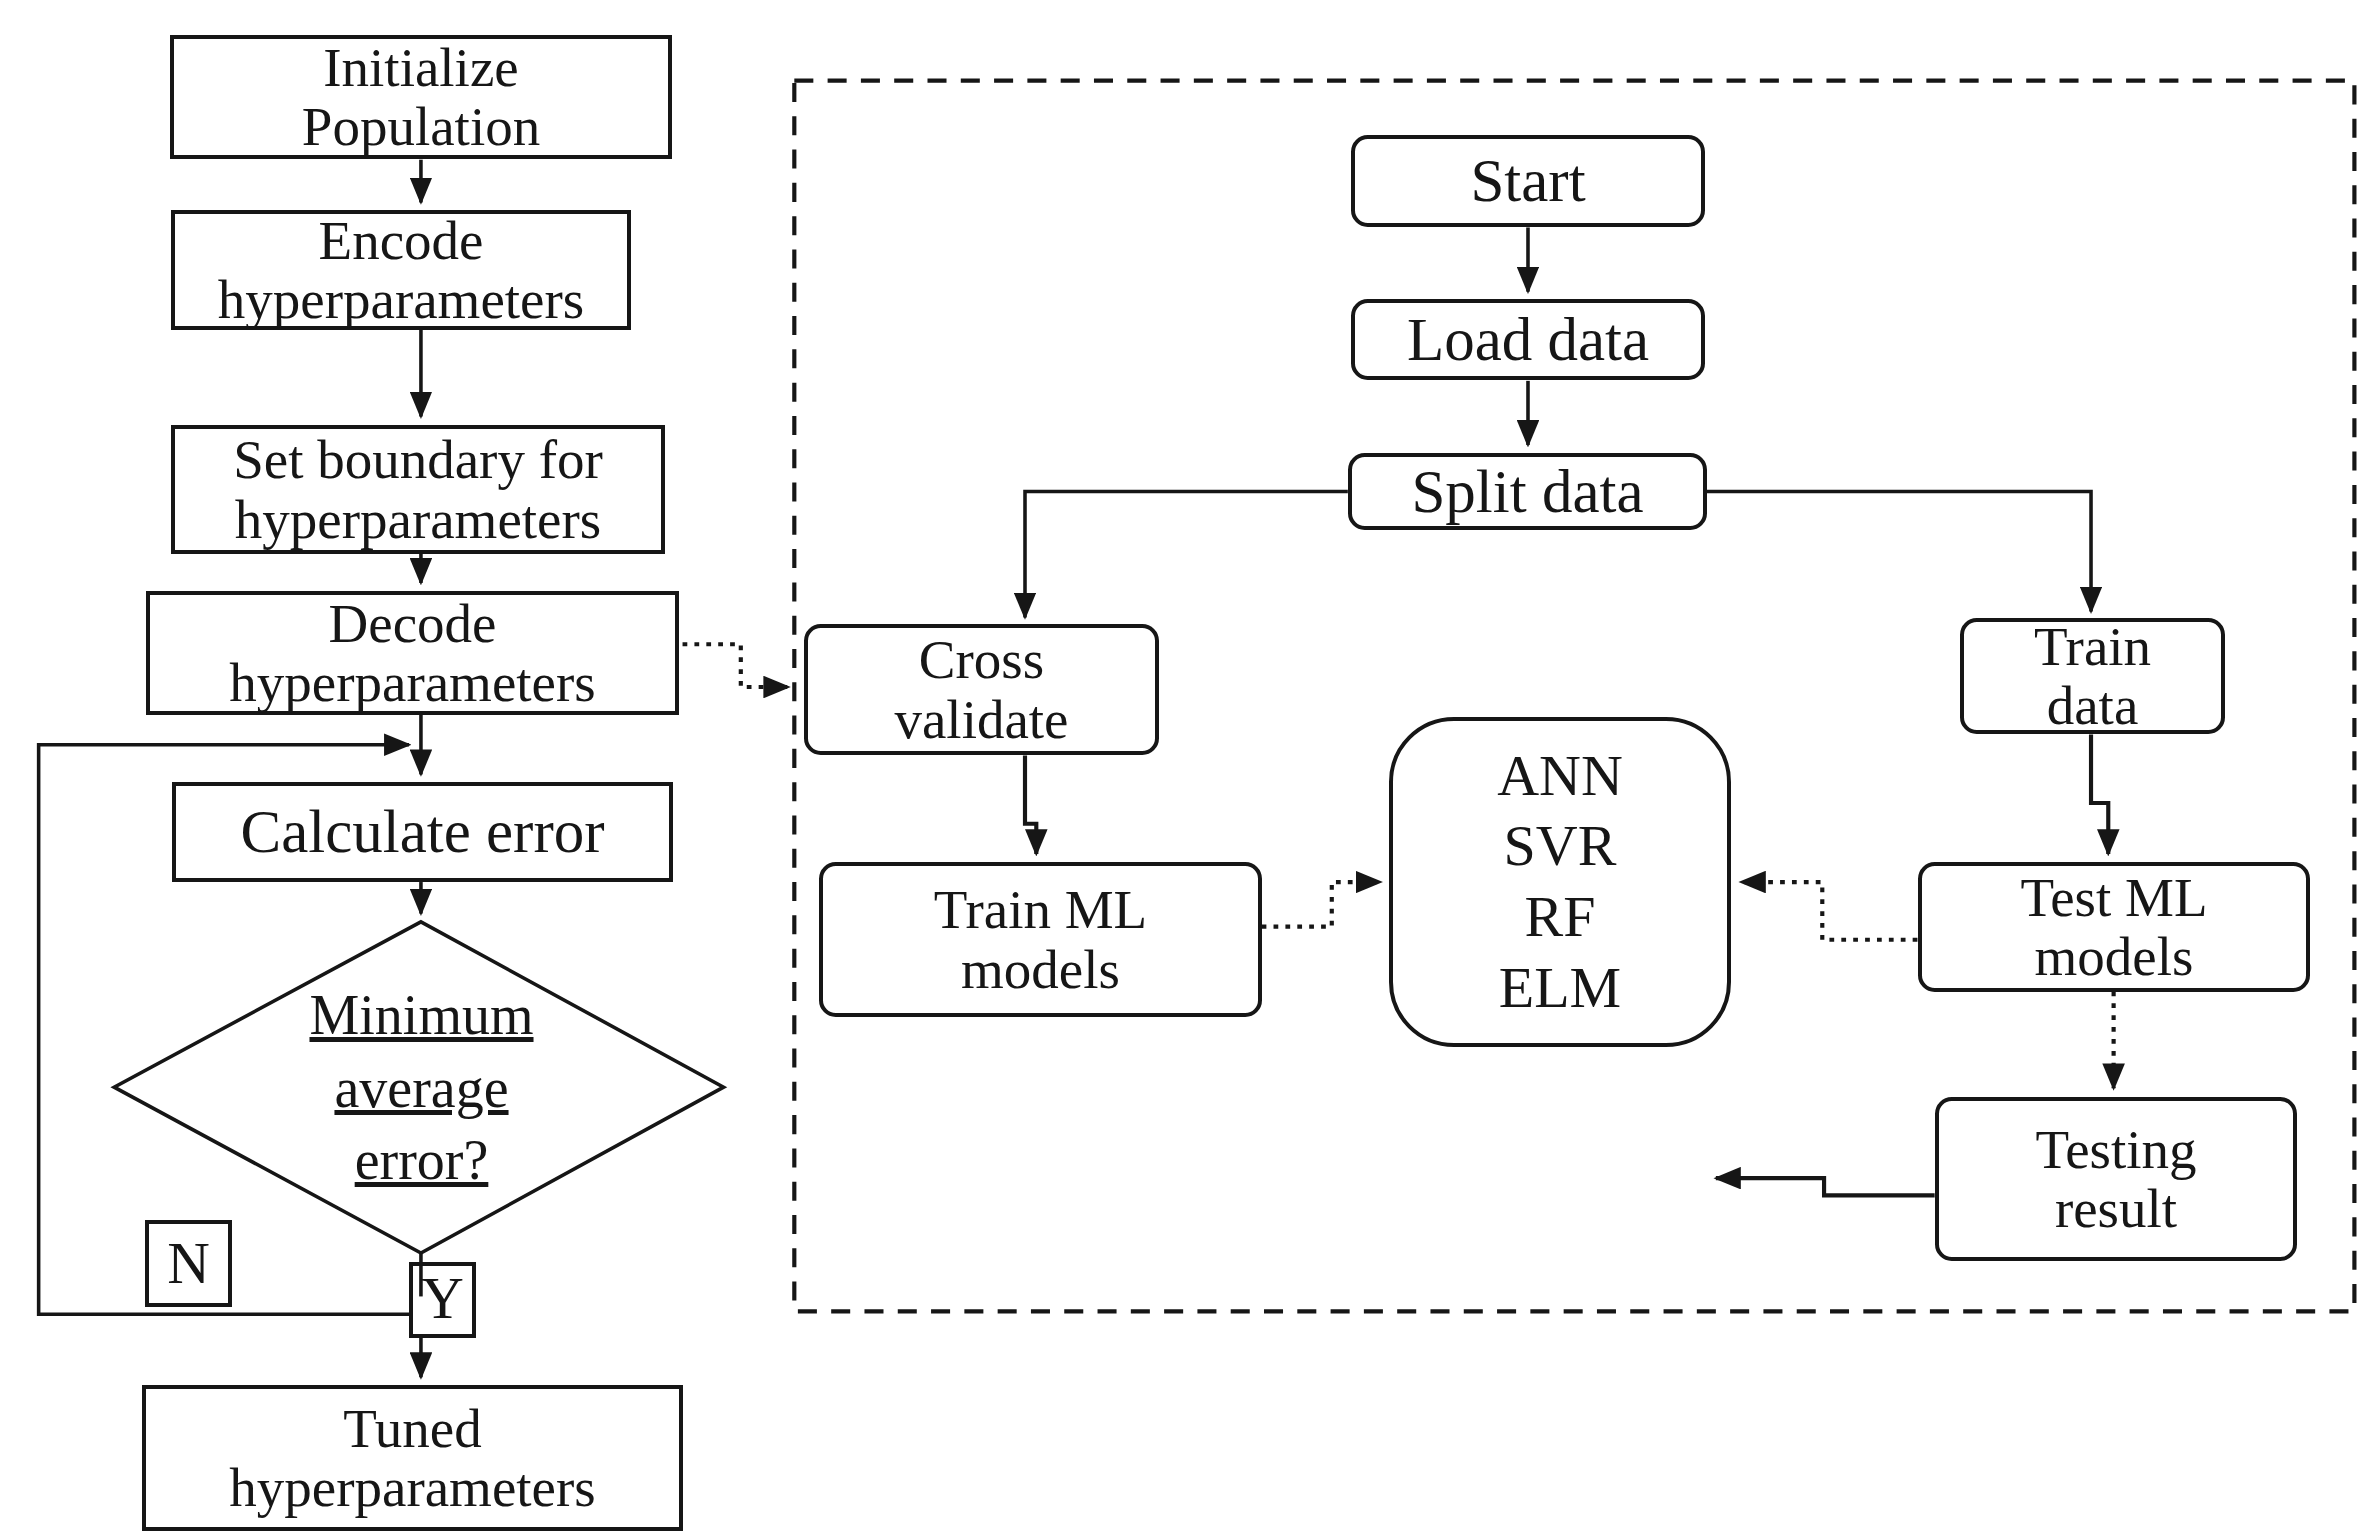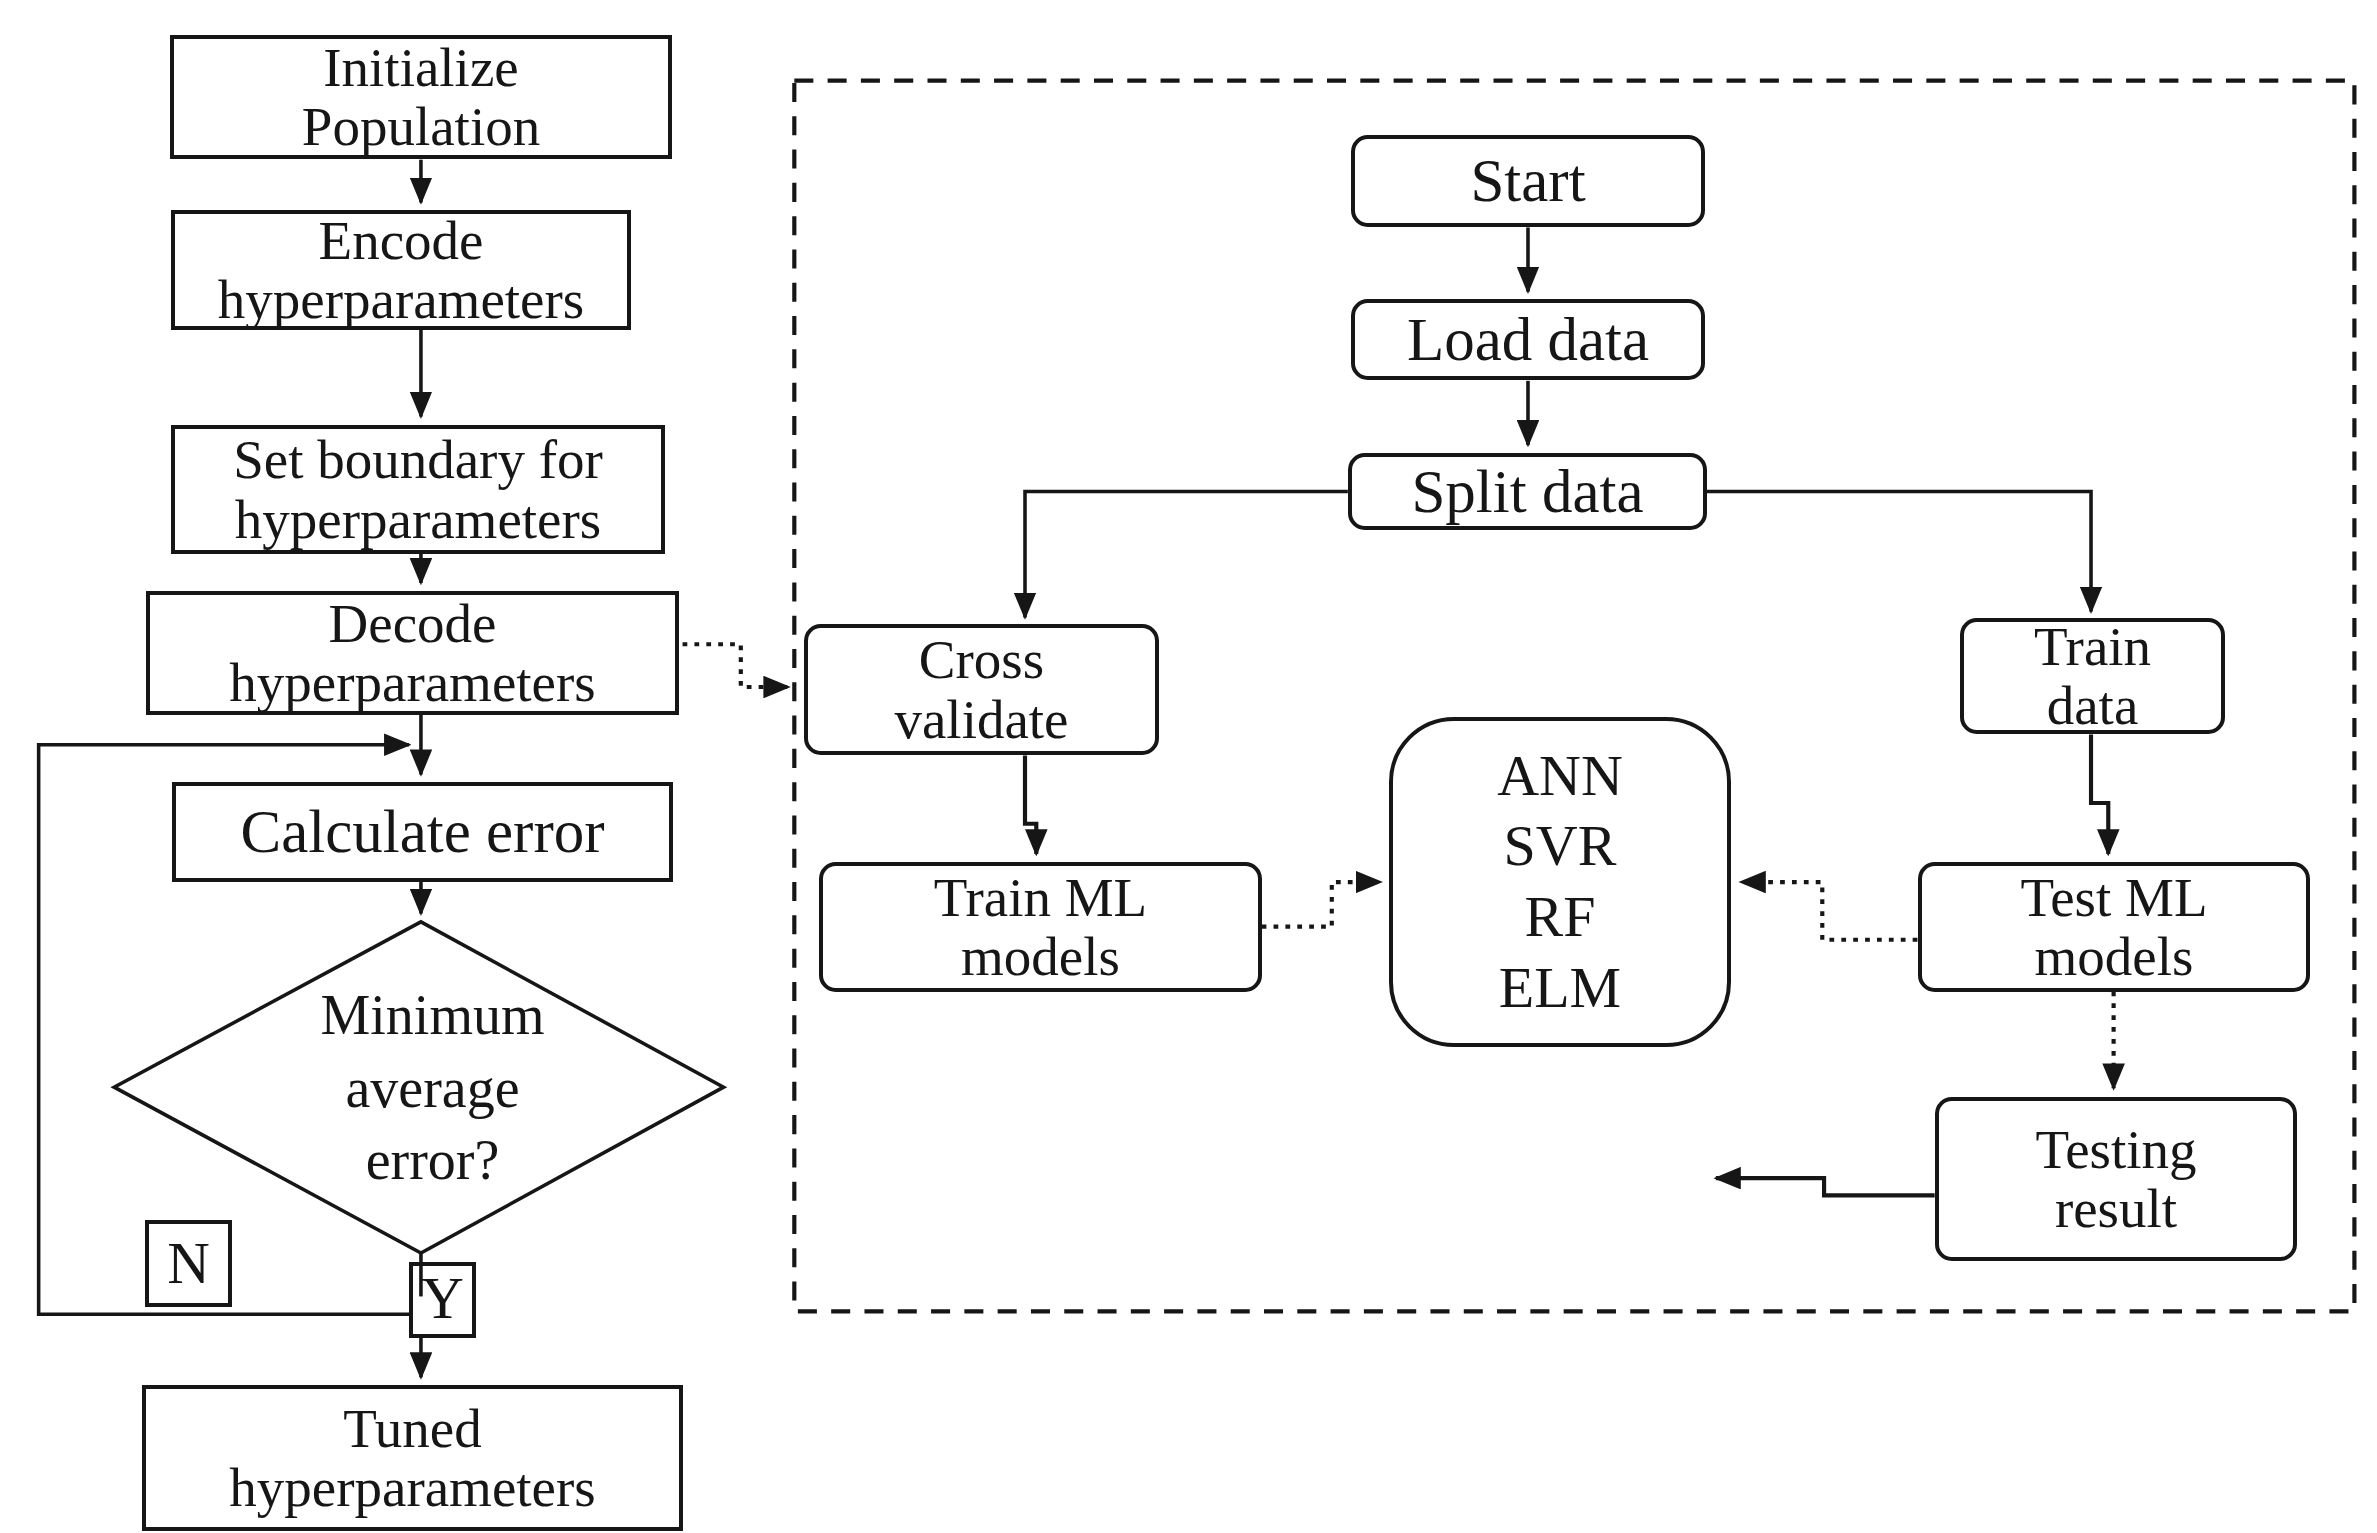--- a/index.html
+++ b/index.html
@@ -85,41 +85,41 @@
 hyperparameters</div>
 
   <div class="node rect" style="left:171px;top:425px;width:494px;height:129px;">Set boundary for
 hyperparameters</div>
 
   <div class="node rect" style="left:146px;top:591px;width:533px;height:124px;">Decode
 hyperparameters</div>
 
   <div class="node rect single" style="left:172px;top:782px;width:501px;height:100px;">Calculate error</div>
 
-  <div class="diamond-text" style="left:254px;top:963px;width:357px;height:250px;">Minimum
+  <div class="diamond-text" style="left:243px;top:963px;width:357px;height:250px;text-decoration:underline;">Minimum
 average
 error?</div>
 
   <div class="node rect labelbox white" style="left:145px;top:1220px;width:87px;height:87px;">N</div>
 
   <div class="node rect labelbox" style="left:409px;top:1262px;width:67px;height:76px;align-items:flex-end;padding-bottom:3.6px;">Y</div>
 
   <div class="node rect" style="left:142px;top:1385px;width:541px;height:146px;">Tuned
 hyperparameters</div>
 
   <div class="node round single" style="left:1351px;top:299px;width:354px;height:81px;">Load data</div>
 
   <div class="node round single" style="left:1351px;top:135px;width:354px;height:92px;">Start</div>
 
   <div class="node round single" style="left:1348px;top:453px;width:359px;height:77px;">Split data</div>
 
   <div class="node round" style="left:804px;top:624px;width:355px;height:131px;">Cross
 validate</div>
 
-  <div class="node round" style="left:819px;top:862px;width:443px;height:130px;">Train ML
+  <div class="node round" style="left:819px;top:862px;width:443px;height:155px;">Train ML
 models</div>
 
   <div class="node biground" style="left:1389px;top:717px;width:342px;height:330px;">ANN
 SVR
 RF
 ELM</div>
 
   <div class="node round" style="left:1960px;top:618px;width:265px;height:116px;">Train
 data</div>
 

